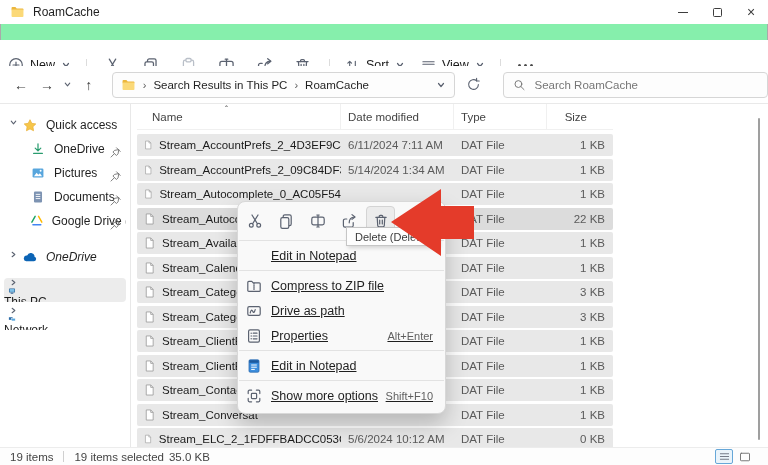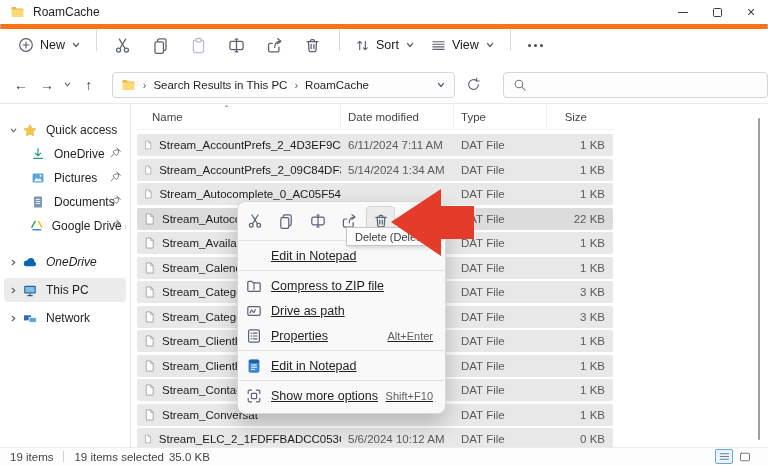--- a/index.html
+++ b/index.html
@@ -1,35 +1,35 @@
 <!DOCTYPE html>
 <html><head>
 <meta charset="utf-8">
 <style>
   * { margin:0; padding:0; box-sizing:border-box; }
   html,body { width:768px; height:465px; font-family:"Liberation Sans",sans-serif; }
-  #window { position:relative; width:768px; height:465px; background:#f97316; overflow:hidden;
+  #window { position:relative; width:768px; height:465px; background:#86efac; overflow:hidden;
             outline:1px solid #a9a9a9; outline-offset:-1px; color:#1f1f1f; }
   svg { display:block; }
   .ic { stroke:#5b6270; fill:none; stroke-width:1.2; stroke-linecap:round; stroke-linejoin:round; }
   .ic-dis { stroke:#b9bfc8; }
 
   
   .titlebar { position:absolute; top:0; left:0; right:0; height:24px; display:flex; align-items:center; background:#fff; }
   .titlebar .app-title { font-size:12px; margin-left:8px; }
   .titlebar .t-folder { margin-left:10px; }
   .win-controls { margin-left:auto; display:flex; height:100%; }
   .win-btn { width:34px; height:100%; display:flex; align-items:center; justify-content:center; color:#3d3d3d; }
   .min-glyph { width:10px; height:1px; background:#3d3d3d; }
   .max-glyph { width:9px; height:9px; border:1px solid #3d3d3d; border-radius:1.5px; }
   .close-glyph { font-size:14px; line-height:1; }
 
   
-  .toolbar { position:absolute; top:29px; left:0; right:0; height:42px; display:flex; align-items:flex-start;
-             padding-left:10px; background:#fff; border-bottom:1px solid #ededed; }
+  .toolbar { position:absolute; top:40px; left:0; right:0; height:42px; display:flex; align-items:flex-end;
+             background:#fff; border-bottom:1px solid #ededed; }
   .tb-btn { height:32px; display:flex; align-items:center; justify-content:center; gap:6px;
             border-radius:4px; padding:0 8px; font-size:12.5px; color:#1a1a1a; }
   .tb-icbtn { width:36px; padding:0; margin-right:2px; }
   .tb-sep { width:1px; height:22px; background:#dcdcdc; margin:0 7px; }
   .dots { display:flex; gap:3px; }
   .dots i { width:3px; height:3px; border-radius:50%; background:#4a4a4a; }
 
   
   .addrbar { position:absolute; top:66px; left:0; right:0; height:38px; display:flex; align-items:center;
              background:#fff; border-bottom:1px solid #e9e9e9; }
@@ -44,28 +44,28 @@
   .refresh-btn { width:26px; height:26px; margin-left:6px; display:flex; align-items:center; justify-content:center; }
   .search-box { margin-left:16px; width:266px; height:26px; border:1px solid #d6d6d6; border-radius:4px;
                 background:#fdfdfd; display:flex; align-items:center; padding:0 9px; }
   .search-box input { border:none; outline:none; background:transparent; font-size:11.5px; color:#555;
                       font-family:"Liberation Sans",sans-serif; width:100%; margin-left:9px; }
   .search-box input::placeholder { color:#767676; }
 
   
   .sidebar { position:absolute; top:104px; bottom:18px; left:0; width:131px; background:#fff;
              border-right:1px solid #e8e8e8; padding-top:14px; font-size:12px; }
-  .sb-item { position:relative; height:24px; display:flex; align-items:center; margin:0 4px; border-radius:4px; }
+  .sb-item { position:relative; height:24px; display:flex; margin:0 4px; border-radius:4px; }
   .sb-item.selected { background:#ececec; }
   .sb-chev { width:18px; display:flex; justify-content:center; color:#5a5a5a; }
   .sb-ic { width:16px; margin-right:8px; }
   .sb-item.child { padding-left:26px; }
   .sb-label { white-space:nowrap; overflow:hidden; }
   .sb-pin { position:absolute; right:4px; top:4px; }
-  .mt12 { margin-top:12px;font-style:italic; } .mt4 { margin-top:4px; }
+  .mt12 { margin-top:12px;font-style:italic; } .mt4 { margin-top:4px;flex-direction:column; }
 
   
   .content { position:absolute; top:104px; left:131px; right:0; bottom:18px; background:#fff; overflow:hidden; }
   .lv-header { position:relative; height:26px; display:flex; align-items:center; margin-left:6px; width:476px;
                font-size:11.5px; color:#444; border-bottom:1px solid #f0f0f0; }
   .hc { height:100%; display:flex; align-items:center; border-right:1px solid #f0f0f0; }
   .hc-name { width:204px; padding-left:15px; }
   .hc-date { width:113px; padding-left:7px; }
   .hc-type { width:93px; padding-left:7px; }
   .hc-size { flex:1; justify-content:flex-end; padding-right:26px; border-right:none; }
@@ -241,20 +241,21 @@
         <svg class="ic" width="15" height="15" viewBox="0 0 16 16">
           <path d="M13.2 8A5.2 5.2 0 1 1 11.4 4.1"></path>
           <path d="M11.3 1.5v2.8h2.8"></path>
         </svg>
       </div>
     <div class="search-box">
       <svg class="ic" width="14" height="14" viewBox="0 0 16 16" style="stroke:#767676">
           <circle cx="6.8" cy="6.8" r="4.3"></circle>
           <path d="M10 10l3.8 3.8"></path>
         </svg>
+      <input type="text" placeholder="Search RoamCache" style="">
     </div>
   </div>
 
   <div class="sidebar">
     <div class="sb-item">
       <span class="sb-chev">
           <svg class="ic" width="9" height="9" viewBox="0 0 10 10">
             <path d="M2.5 3.5L5 6.5l2.5-3"></path>
           </svg>
         </span>

